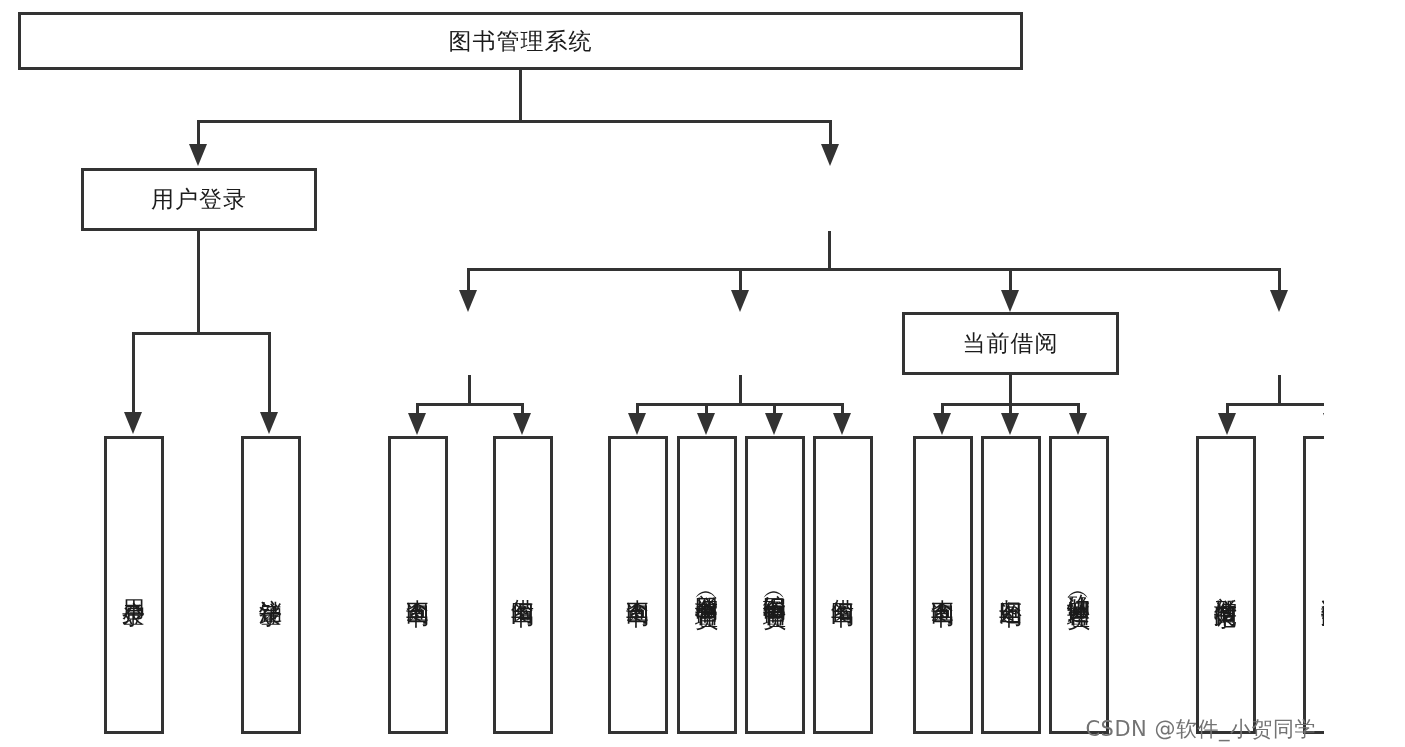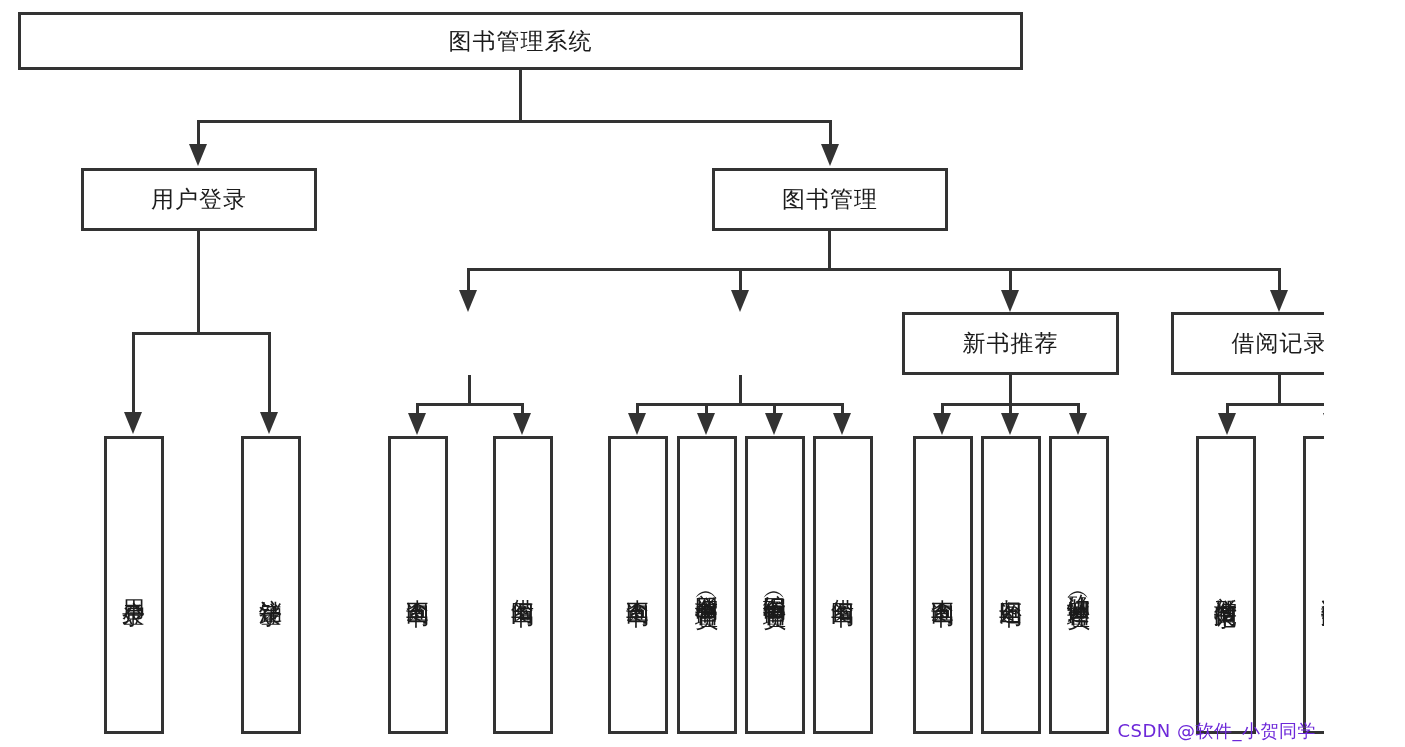--- a/index.html
+++ b/index.html
@@ -64,22 +64,22 @@
     height: 0;
     border-left: 9px solid transparent;
     border-right: 9px solid transparent;
     border-top: 22px solid #333333;
   }
   
   #watermark {
     position: absolute;
     right: 8px;
     bottom: 4px;
-    font-size: 18px;
-    color: #6d28d9;
+    font-size: 21px;
+    color: #737373;
     white-space: nowrap;
     letter-spacing: 0.5px;
   }
 </style>
 </head>
 <body>
 
 <div id="canvas">
 
   <div class="node horiz" style="left:18px; top:12px; width:1005px; height:58px;">
@@ -88,23 +88,20 @@
 
   <div class="ln v" style="left:519px; top:70px; width:3px; height:52px;"></div>
   <div class="ln h" style="left:197px; top:120px; width:635px; height:3px;"></div>
   <div class="ln v" style="left:197px; top:120px; width:3px; height:26px;"></div>
   <div class="ln v" style="left:829px; top:120px; width:3px; height:26px;"></div>
   <div class="arrow" style="left:189px; top:144px;"></div>
   <div class="arrow" style="left:821px; top:144px;"></div>
 
   <div class="node horiz" style="left:81px; top:168px; width:236px; height:63px;">
     <span class="txt">用户登录</span>
-  </div>
-  <div class="node horiz" style="left:712px; top:168px; width:236px; height:63px;">
-    <span class="txt">图书管理</span>
   </div>
 
   <div class="ln v" style="left:197px; top:231px; width:3px; height:104px;"></div>
   <div class="ln h" style="left:132px; top:332px; width:139px; height:3px;"></div>
   <div class="ln v" style="left:132px; top:332px; width:3px; height:82px;"></div>
   <div class="ln v" style="left:268px; top:332px; width:3px; height:82px;"></div>
   <div class="arrow" style="left:124px; top:412px;"></div>
   <div class="arrow" style="left:260px; top:412px;"></div>
 
   <div class="ln v" style="left:828px; top:231px; width:3px; height:40px;"></div>
@@ -112,24 +109,21 @@
   <div class="ln v" style="left:467px; top:268px; width:3px; height:24px;"></div>
   <div class="ln v" style="left:739px; top:268px; width:3px; height:24px;"></div>
   <div class="ln v" style="left:1009px; top:268px; width:3px; height:24px;"></div>
   <div class="ln v" style="left:1278px; top:268px; width:3px; height:24px;"></div>
   <div class="arrow" style="left:459px; top:290px;"></div>
   <div class="arrow" style="left:731px; top:290px;"></div>
   <div class="arrow" style="left:1001px; top:290px;"></div>
   <div class="arrow" style="left:1270px; top:290px;"></div>
 
   <div class="node horiz" style="left:902px; top:312px; width:217px; height:63px;">
-    <span class="txt">新书推荐</span>
-  </div>
-  <div class="node horiz" style="left:1171px; top:312px; width:217px; height:63px;">
-    <span class="txt">借阅记录</span>
+    <span class="txt">当前借阅</span>
   </div>
 
   <div class="ln v" style="left:468px; top:375px; width:3px; height:30px;"></div>
   <div class="ln h" style="left:416px; top:403px; width:108px; height:3px;"></div>
   <div class="ln v" style="left:416px; top:403px; width:3px; height:12px;"></div>
   <div class="ln v" style="left:521px; top:403px; width:3px; height:12px;"></div>
   <div class="arrow" style="left:408px; top:413px;"></div>
   <div class="arrow" style="left:513px; top:413px;"></div>
 
   <div class="ln v" style="left:739px; top:375px; width:3px; height:30px;"></div>

